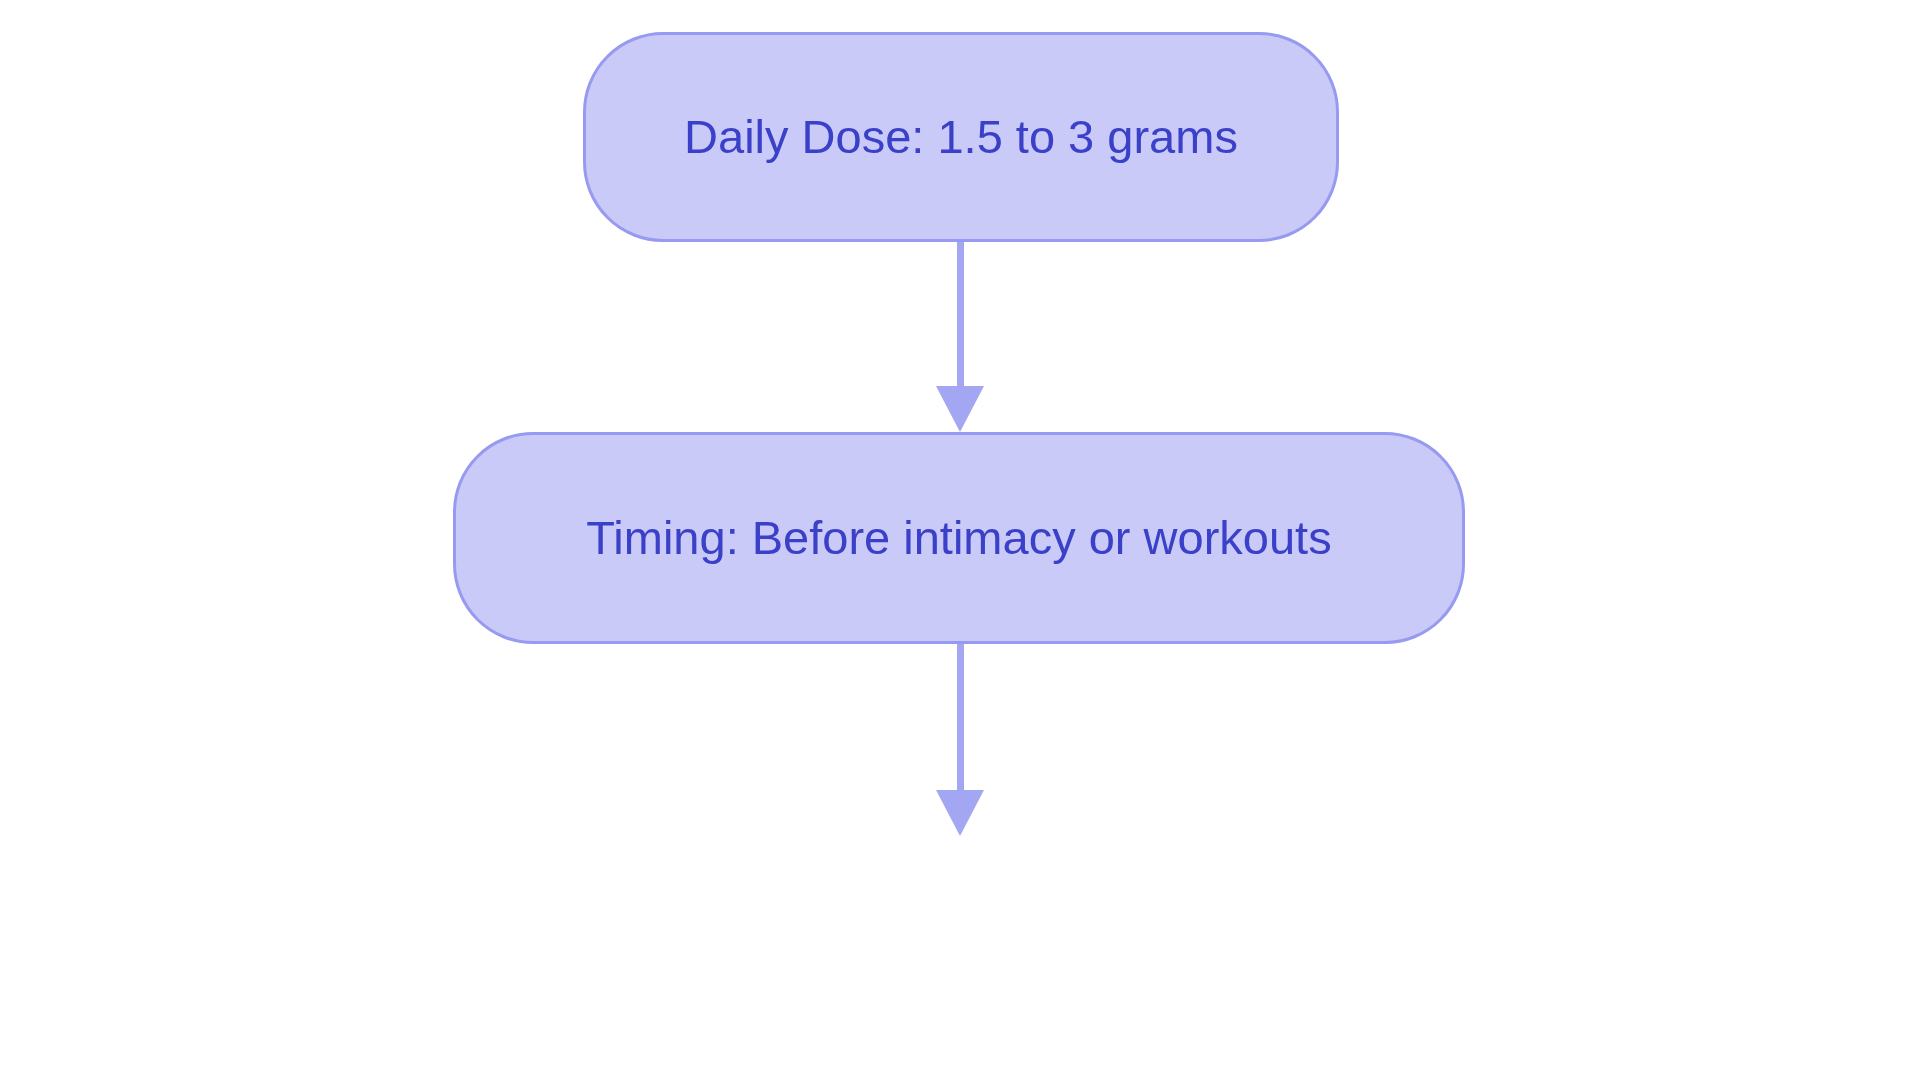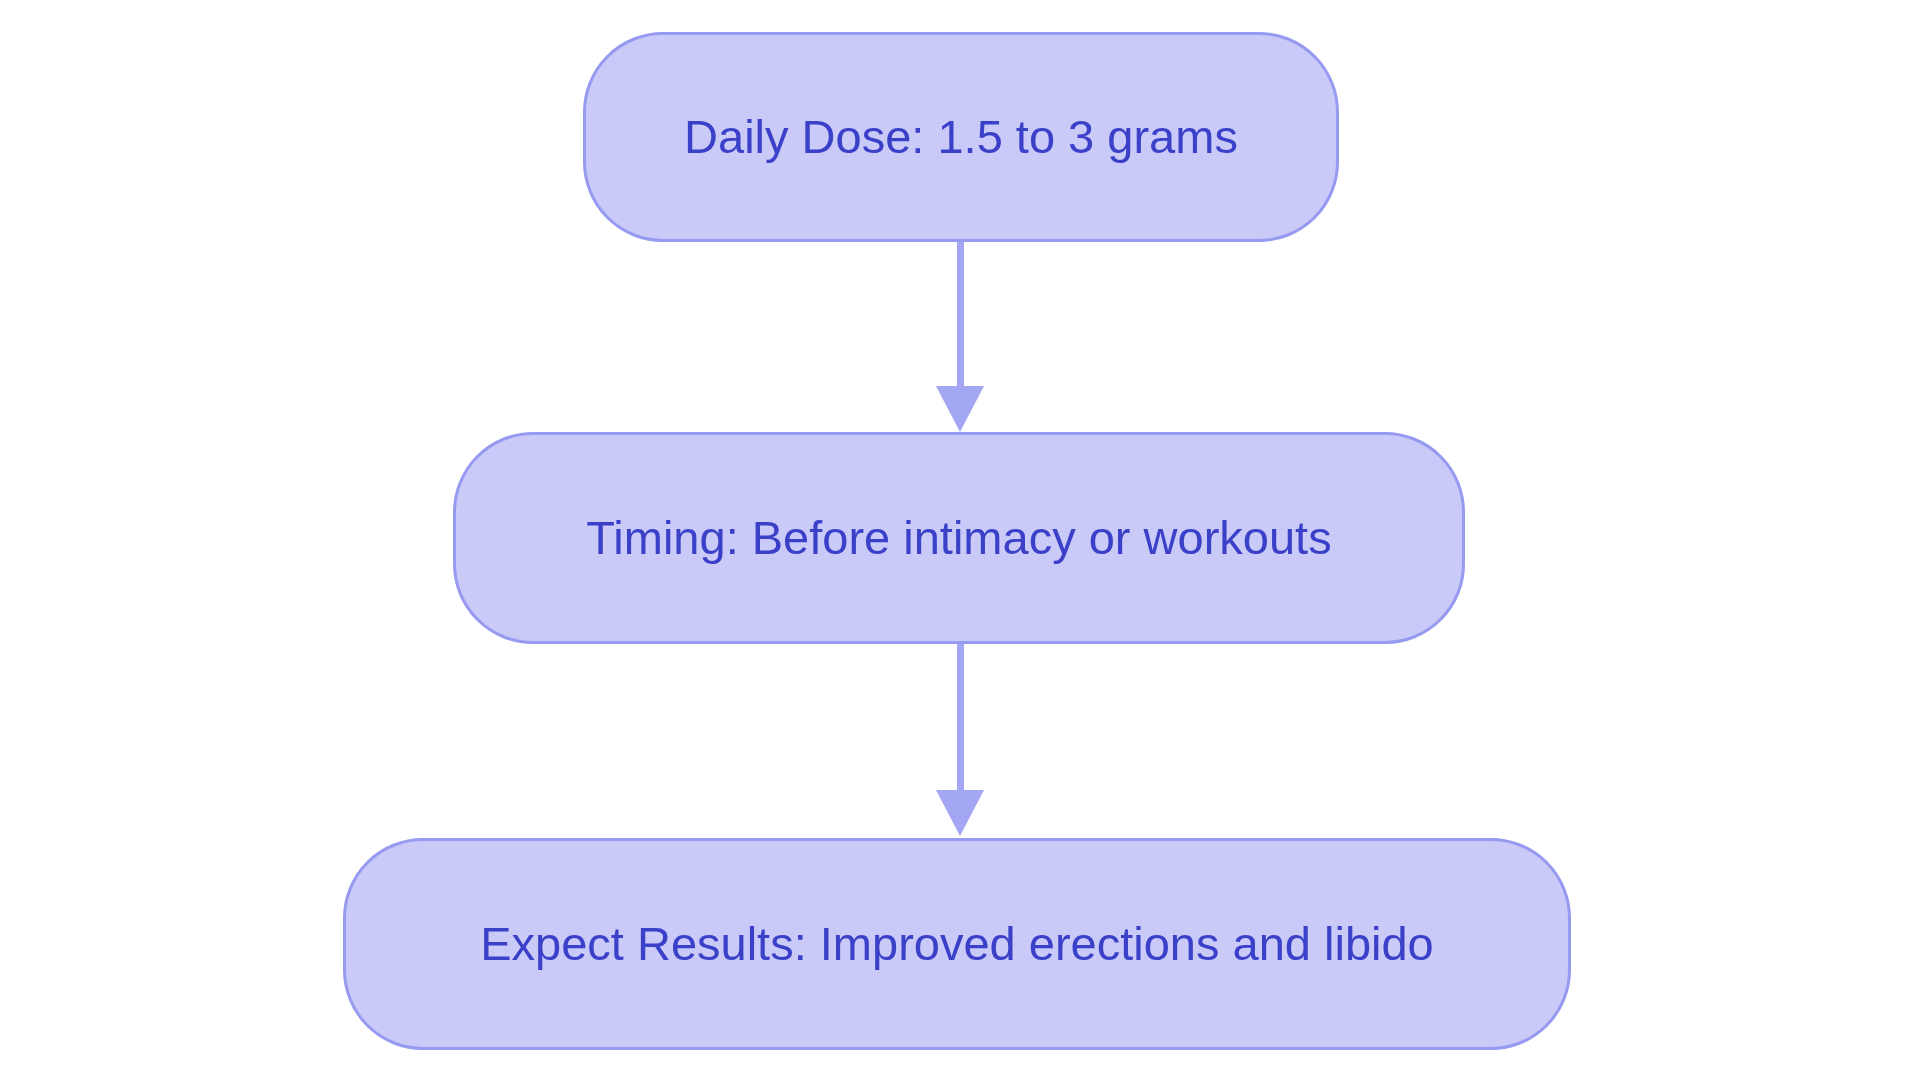--- a/index.html
+++ b/index.html
@@ -77,17 +77,14 @@
 
   <div class="node node-2">
     <span class="node-label">Timing: Before intimacy or workouts</span>
   </div>
 
   <div class="connector connector-2">
     <div class="shaft"></div>
     <div class="head"></div>
   </div>
 
-  <div class="node node-3">
-    <span class="node-label">Expect Results: Improved erections and libido</span>
-  </div>
 
 </div>
 
 </body></html>

